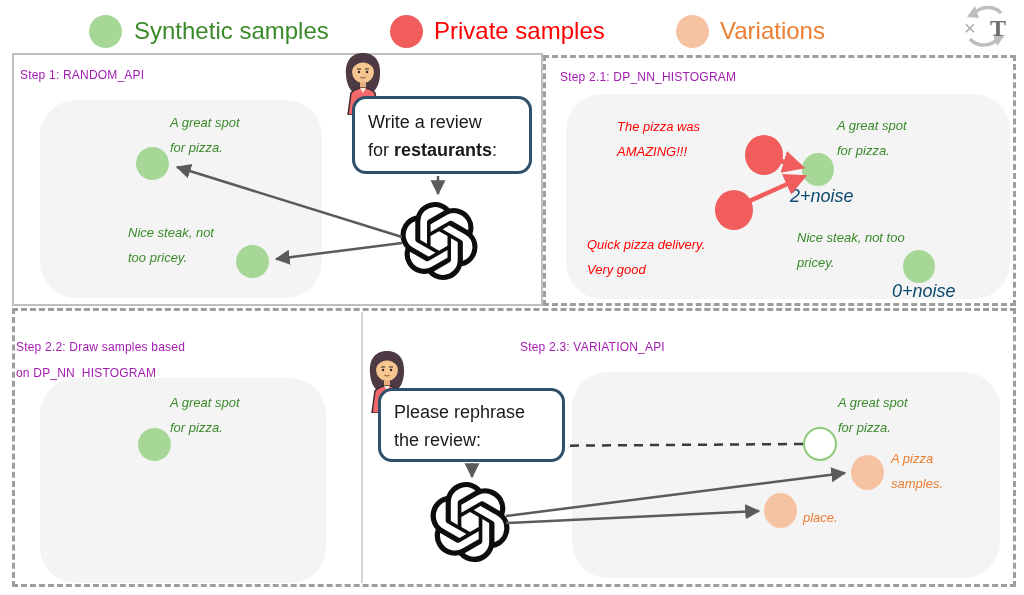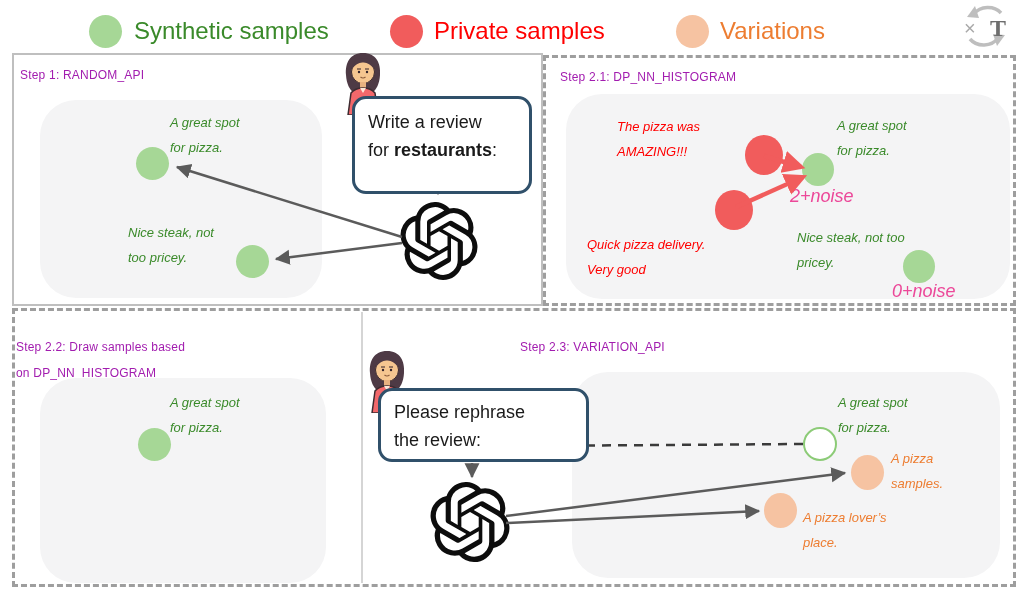--- a/index.html
+++ b/index.html
@@ -21,21 +21,21 @@
   .dot.green{background:#a6d796;}
   .dot.red{background:#f15c5c;}
   .dot.peach{background:#f6c3a2;}
   .dot.hollow{background:#ffffff;border:2.5px solid #8ccb77;box-sizing:border-box;}
   
   .tblock{position:absolute;font-size:13px;line-height:25px;white-space:nowrap;font-style:italic;}
   .tblock span{display:block;}
   .greenTxt{color:#3a8a2a;}
   .redTxt{color:#ff0000;}
   .orangeTxt{color:#ed7d31;}
-  .noise{position:absolute;font-size:18px;font-style:italic;color:#ec4899;white-space:nowrap;}
+  .noise{position:absolute;font-size:18px;font-style:italic;color:#0c4a6e;white-space:nowrap;}
   
   .legendLabel{position:absolute;font-size:24px;line-height:32px;font-weight:500;white-space:nowrap;}
   
   .bubble{
     position:absolute;background:#fff;border:3px solid #30506a;border-radius:14px;
     box-sizing:border-box;font-size:18px;line-height:28px;padding:9px 10px 6px 13px;z-index:5;
   }
   .bubble b{font-weight:bold;}
   .bubble span{display:block;white-space:nowrap;}
   
@@ -88,21 +88,21 @@
     <circle cx="23" cy="21" r="11.5" fill="#f6c690" stroke="#3c2b30" stroke-width="1"></circle>
     <path d="M12,18 Q13,8 23,7 Q33,8 34,18 Q29,11 23,11.5 Q17,11 12,18 Z" fill="#4e3a45"></path>
     <circle cx="19" cy="21" r="1.2" fill="#33222a"></circle>
     <circle cx="27" cy="21" r="1.2" fill="#33222a"></circle>
     <path d="M17,18 L21,18 M25,18 L29,18" stroke="#33222a" stroke-width="1"></path>
     <path d="M20.5,26 Q23,28 25.5,26" stroke="#8a5a3a" stroke-width="1.2" fill="none"></path>
     <rect x="20" y="31" width="6" height="6" fill="#e8b280"></rect>
     <path d="M8,64 L11,42 Q15,37 23,37 Q31,37 35,42 L38,64 Z" fill="#f2686b" stroke="#3c2b30" stroke-width="1.5"></path>
     <path d="M20,37 L23,42 L26,37 Z" fill="#fde8d8"></path>
   </svg>
-  <div class="bubble" style="left:352px;top:96px;width:180px;height:98px;">
+  <div class="bubble" style="left:352px;top:96px;width:180px;height:78px;">
     <span>Write a review</span>
     <span><i style="font-style:normal">for </i><b>restaurants</b><i style="font-style:normal">:</i></span>
   </div>
 
   <svg class="logo" style="left:400px;top:202px;" width="78" height="78" viewBox="0 0 24 24">
     <path fill="#0d0d0d" d="M22.2819 9.8211a5.9847 5.9847 0 0 0-.5157-4.9108 6.0462 6.0462 0 0 0-6.5098-2.9A6.0651 6.0651 0 0 0 4.9807 4.1818a5.9847 5.9847 0 0 0-3.9977 2.9 6.0462 6.0462 0 0 0 .7427 7.0966 5.98 5.98 0 0 0 .511 4.9107 6.051 6.051 0 0 0 6.5146 2.9001A5.9847 5.9847 0 0 0 13.2599 24a6.0557 6.0557 0 0 0 5.7718-4.2058 5.9894 5.9894 0 0 0 3.9977-2.9001 6.0557 6.0557 0 0 0-.7475-7.073zm-9.022 12.6081a4.4755 4.4755 0 0 1-2.8764-1.0408l.1419-.0804 4.7783-2.7582a.7948.7948 0 0 0 .3927-.6813v-6.7369l2.02 1.1686a.071.071 0 0 1 .038.052v5.5826a4.504 4.504 0 0 1-4.4945 4.4944zm-9.6607-4.1254a4.4708 4.4708 0 0 1-.5346-3.0137l.142.0852 4.783 2.7582a.7712.7712 0 0 0 .7806 0l5.8428-3.3685v2.3324a.0804.0804 0 0 1-.0332.0615L9.74 19.9502a4.4992 4.4992 0 0 1-6.1408-1.6464zM2.3408 7.8956a4.485 4.485 0 0 1 2.3655-1.9728V11.6a.7664.7664 0 0 0 .3879.6765l5.8144 3.3543-2.0201 1.1685a.0757.0757 0 0 1-.071 0l-4.8303-2.7865A4.504 4.504 0 0 1 2.3408 7.8956zm16.5963 3.8558L13.1038 8.364 15.1192 7.2a.0757.0757 0 0 1 .071 0l4.8303 2.7913a4.4944 4.4944 0 0 1-.6765 8.1042v-5.6772a.79.79 0 0 0-.407-.667zm2.0107-3.0231l-.142-.0852-4.7735-2.7818a.7759.7759 0 0 0-.7854 0L9.409 9.2297V6.8974a.0662.0662 0 0 1 .0284-.0615l4.8303-2.7866a4.4992 4.4992 0 0 1 6.6802 4.66zM8.3065 12.863l-2.02-1.1638a.0804.0804 0 0 1-.038-.0567V6.0742a4.4992 4.4992 0 0 1 7.3757-3.4537l-.142.0805L8.704 5.459a.7948.7948 0 0 0-.3927.6813zm1.0976-2.3654l2.602-1.4998 2.6069 1.4998v2.9994l-2.5974 1.4997-2.6067-1.4997z"></path>
   </svg>
 
   <div class="panel dashed" style="left:543px;top:55px;width:473px;height:251px;"></div>
   <div class="innerRect" style="left:566px;top:94px;width:444px;height:205px;"></div>
@@ -156,40 +156,39 @@
     <circle cx="23" cy="21" r="11.5" fill="#f6c690" stroke="#3c2b30" stroke-width="1"></circle>
     <path d="M12,18 Q13,8 23,7 Q33,8 34,18 Q29,11 23,11.5 Q17,11 12,18 Z" fill="#4e3a45"></path>
     <circle cx="19" cy="21" r="1.2" fill="#33222a"></circle>
     <circle cx="27" cy="21" r="1.2" fill="#33222a"></circle>
     <path d="M17,18 L21,18 M25,18 L29,18" stroke="#33222a" stroke-width="1"></path>
     <path d="M20.5,26 Q23,28 25.5,26" stroke="#8a5a3a" stroke-width="1.2" fill="none"></path>
     <rect x="20" y="31" width="6" height="6" fill="#e8b280"></rect>
     <path d="M8,64 L11,42 Q15,37 23,37 Q31,37 35,42 L38,64 Z" fill="#f2686b" stroke="#3c2b30" stroke-width="1.5"></path>
     <path d="M20,37 L23,42 L26,37 Z" fill="#fde8d8"></path>
   </svg>
-  <div class="bubble" style="left:378px;top:388px;width:211px;height:74px;padding-top:7px;">
+  <div class="bubble" style="left:378px;top:388px;width:187px;height:74px;padding-top:7px;">
     <span>Please rephrase</span>
     <span>the review:</span>
   </div>
 
   <div class="tblock greenTxt" style="left:838px;top:390px;">
     <span>A great spot</span>
     <span>for pizza.</span>
   </div>
   <div class="dot hollow" style="left:803px;top:427px;width:34px;height:34px;"></div>
 
   <div class="dot peach" style="left:851px;top:455px;width:33px;height:35px;"></div>
   <div class="tblock orangeTxt" style="left:891px;top:446px;">
     <span>A pizza</span>
     <span>samples.</span>
   </div>
 
   <div class="dot peach" style="left:764px;top:493px;width:33px;height:35px;"></div>
   <div class="tblock orangeTxt" style="left:803px;top:505px;">
-    <span>A pizza lover’s</span>
     <span>place.</span>
   </div>
 
   <svg class="logo" style="left:430px;top:482px;" width="80" height="80" viewBox="0 0 24 24">
     <path fill="#0d0d0d" d="M22.2819 9.8211a5.9847 5.9847 0 0 0-.5157-4.9108 6.0462 6.0462 0 0 0-6.5098-2.9A6.0651 6.0651 0 0 0 4.9807 4.1818a5.9847 5.9847 0 0 0-3.9977 2.9 6.0462 6.0462 0 0 0 .7427 7.0966 5.98 5.98 0 0 0 .511 4.9107 6.051 6.051 0 0 0 6.5146 2.9001A5.9847 5.9847 0 0 0 13.2599 24a6.0557 6.0557 0 0 0 5.7718-4.2058 5.9894 5.9894 0 0 0 3.9977-2.9001 6.0557 6.0557 0 0 0-.7475-7.073zm-9.022 12.6081a4.4755 4.4755 0 0 1-2.8764-1.0408l.1419-.0804 4.7783-2.7582a.7948.7948 0 0 0 .3927-.6813v-6.7369l2.02 1.1686a.071.071 0 0 1 .038.052v5.5826a4.504 4.504 0 0 1-4.4945 4.4944zm-9.6607-4.1254a4.4708 4.4708 0 0 1-.5346-3.0137l.142.0852 4.783 2.7582a.7712.7712 0 0 0 .7806 0l5.8428-3.3685v2.3324a.0804.0804 0 0 1-.0332.0615L9.74 19.9502a4.4992 4.4992 0 0 1-6.1408-1.6464zM2.3408 7.8956a4.485 4.485 0 0 1 2.3655-1.9728V11.6a.7664.7664 0 0 0 .3879.6765l5.8144 3.3543-2.0201 1.1685a.0757.0757 0 0 1-.071 0l-4.8303-2.7865A4.504 4.504 0 0 1 2.3408 7.8956zm16.5963 3.8558L13.1038 8.364 15.1192 7.2a.0757.0757 0 0 1 .071 0l4.8303 2.7913a4.4944 4.4944 0 0 1-.6765 8.1042v-5.6772a.79.79 0 0 0-.407-.667zm2.0107-3.0231l-.142-.0852-4.7735-2.7818a.7759.7759 0 0 0-.7854 0L9.409 9.2297V6.8974a.0662.0662 0 0 1 .0284-.0615l4.8303-2.7866a4.4992 4.4992 0 0 1 6.6802 4.66zM8.3065 12.863l-2.02-1.1638a.0804.0804 0 0 1-.038-.0567V6.0742a4.4992 4.4992 0 0 1 7.3757-3.4537l-.142.0805L8.704 5.459a.7948.7948 0 0 0-.3927.6813zm1.0976-2.3654l2.602-1.4998 2.6069 1.4998v2.9994l-2.5974 1.4997-2.6067-1.4997z"></path>
   </svg>
 
   <svg id="arrows" width="1024" height="595" viewBox="0 0 1024 595">
     <defs>
       <marker id="ahGray" markerWidth="8" markerHeight="7" refX="5.5" refY="3" orient="auto">

